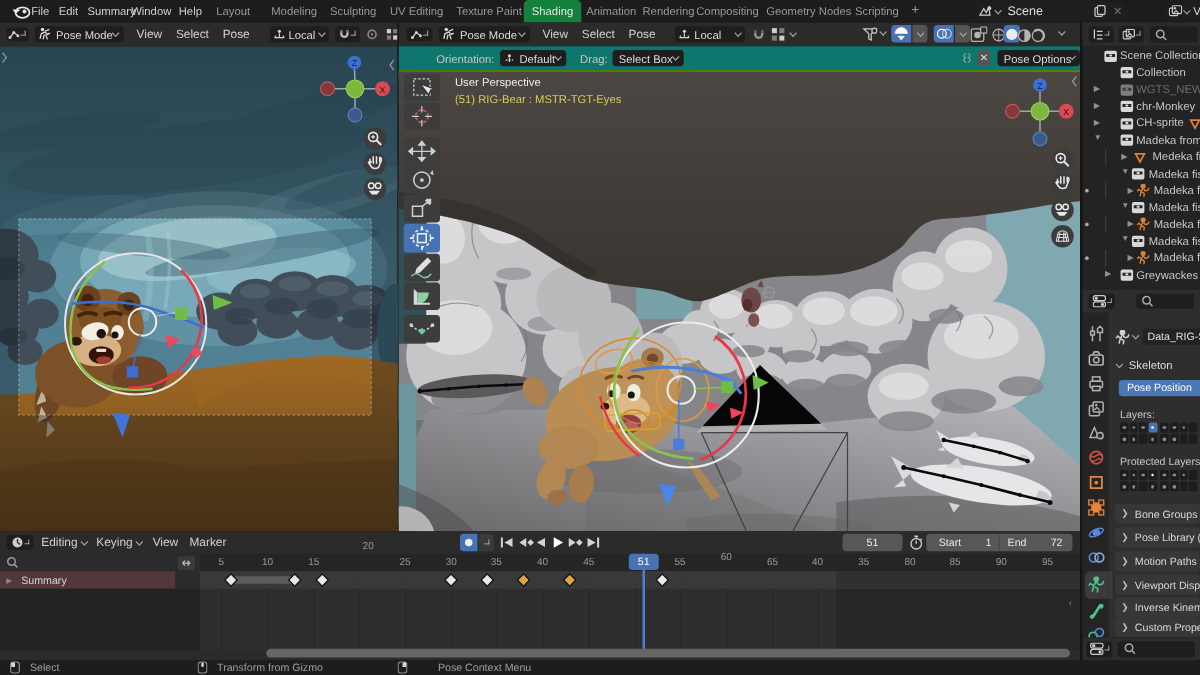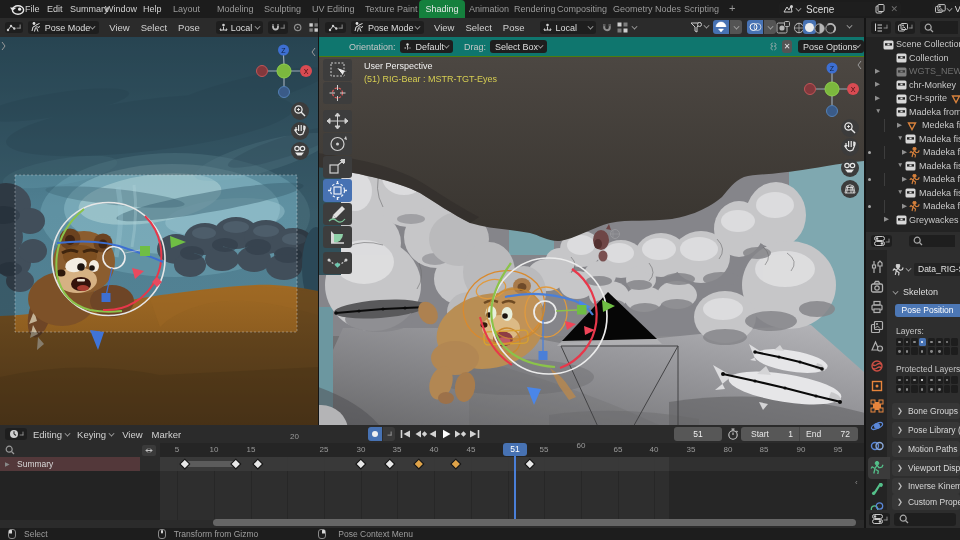--- a/index.html
+++ b/index.html
@@ -1092,14 +1092,14 @@
   <span style="margin-left:8px">Select</span>
   <svg width="8" height="10" viewBox="0 0 8 10" style="margin-left:110px">
       <rect x="0.5" y="0.5" width="7" height="9" rx="2.5" fill="none" stroke="#8a8a8a"></rect>
       <rect x="3" y="1" width="2" height="3.5" rx="1" fill="#d8d8d8"></rect>
     </svg>
   <span style="margin-left:8px">Transform from Gizmo</span>
   <svg width="8" height="10" viewBox="0 0 8 10" style="margin-left:60px">
       <rect x="0.5" y="0.5" width="7" height="9" rx="2.5" fill="none" stroke="#8a8a8a"></rect>
       <path d="M7,1.2 a3,3 0 0 0 -3,0 V4.5 H7 Z" fill="#d8d8d8"></path>
     </svg>
-  <span style="margin-left:12px">Pose Context Menu</span>
+  <span style="margin-left:24px">Pose Context Menu</span>
 </div>
 
 </body></html>

